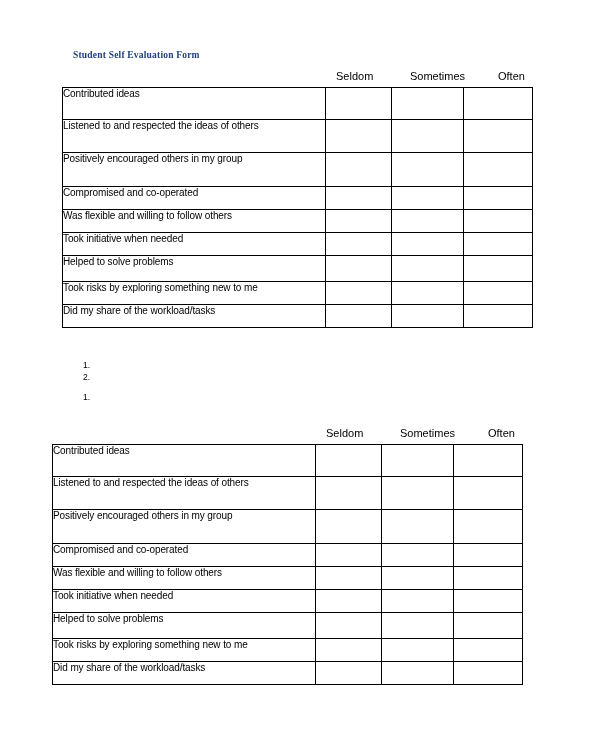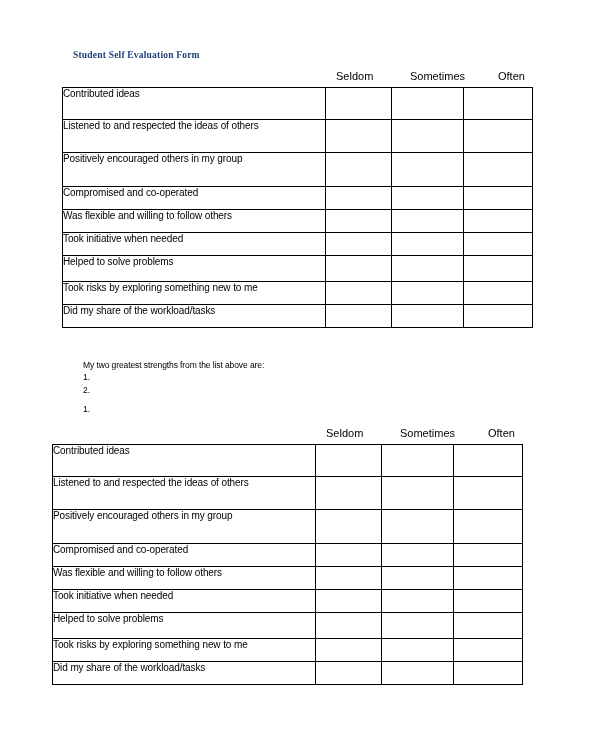--- a/index.html
+++ b/index.html
@@ -151,21 +151,20 @@
           <td class="stmt">Did my share of the workload/tasks</td>
           <td class="mark"></td>
           <td class="mark"></td>
           <td class="mark"></td>
         </tr>
       </tbody>
     </table>
   </div>
 
   <div class="mid-text" style="left:83px; top:359px;">
-    <div class="line">My two greatest strengths from the list above are:</div>
     <div class="line">1.</div>
     <div class="line">2.</div>
     <div class="mid-gap"></div>
     <div class="line">1.</div>
   </div>
 
   <div class="form-block" style="left:52px; top:427px; width:470px;">
 
     <div class="col-headers">
       <span class="col-header" style="left:274px; top:0;">Seldom</span>

